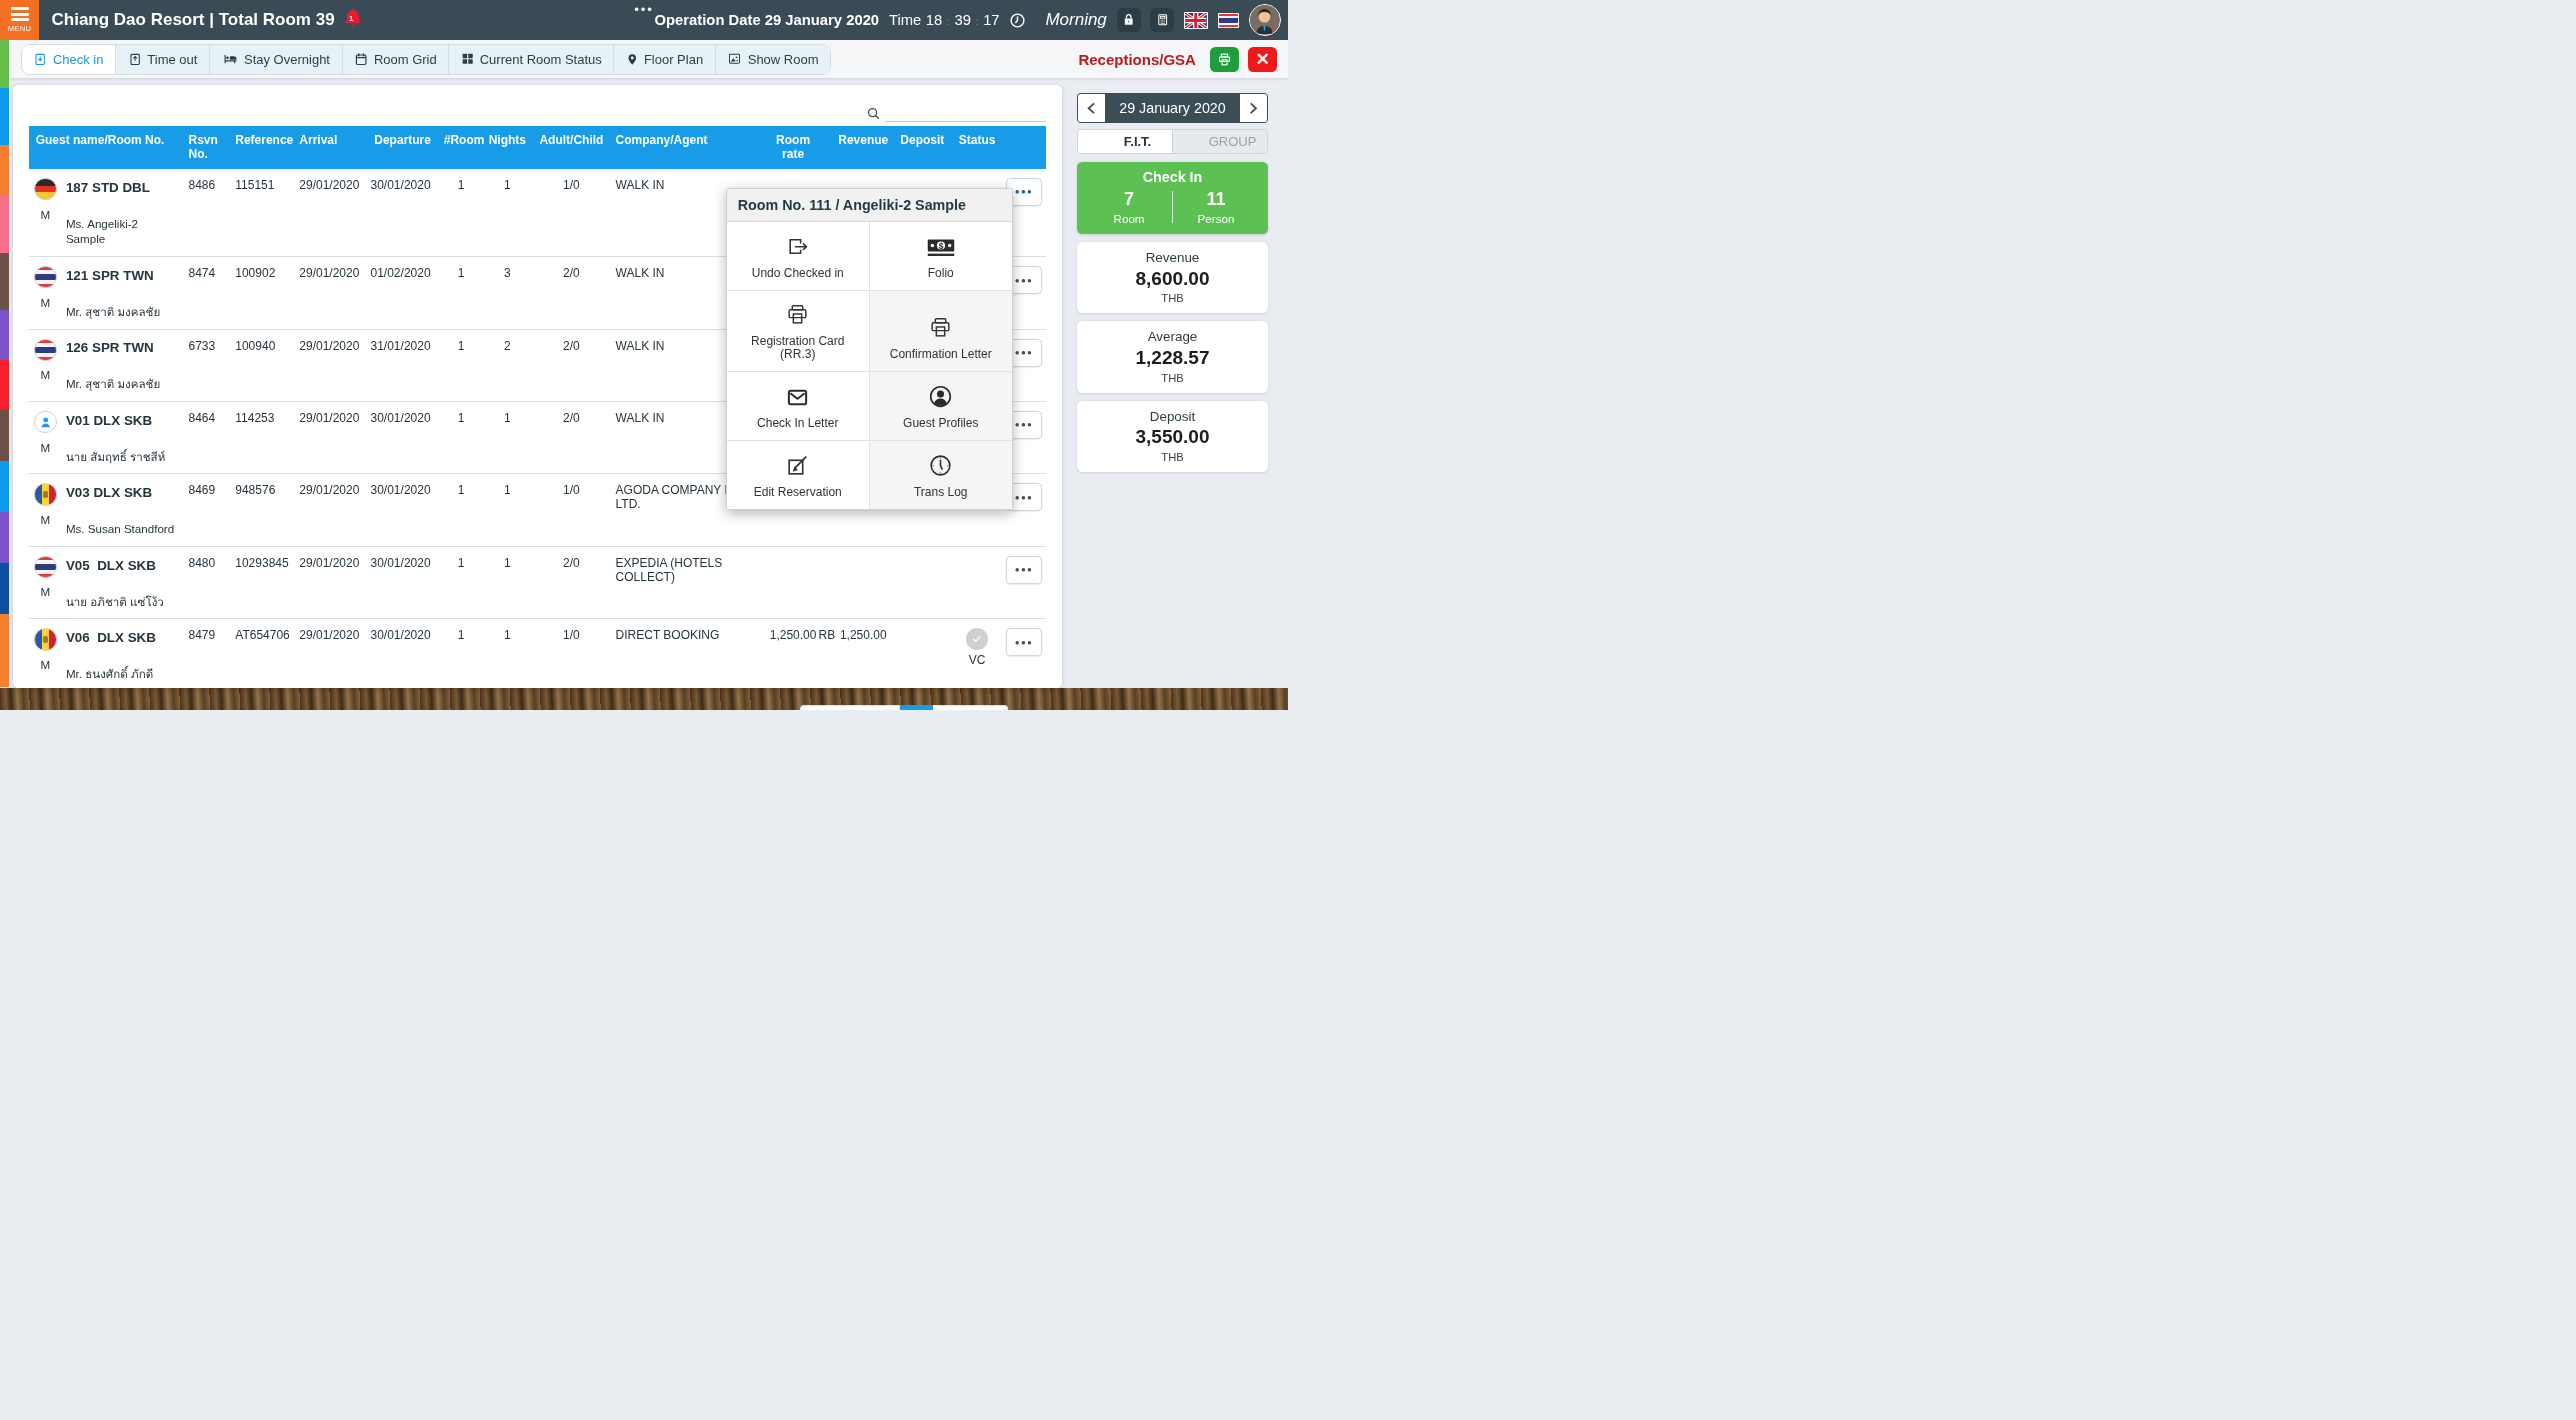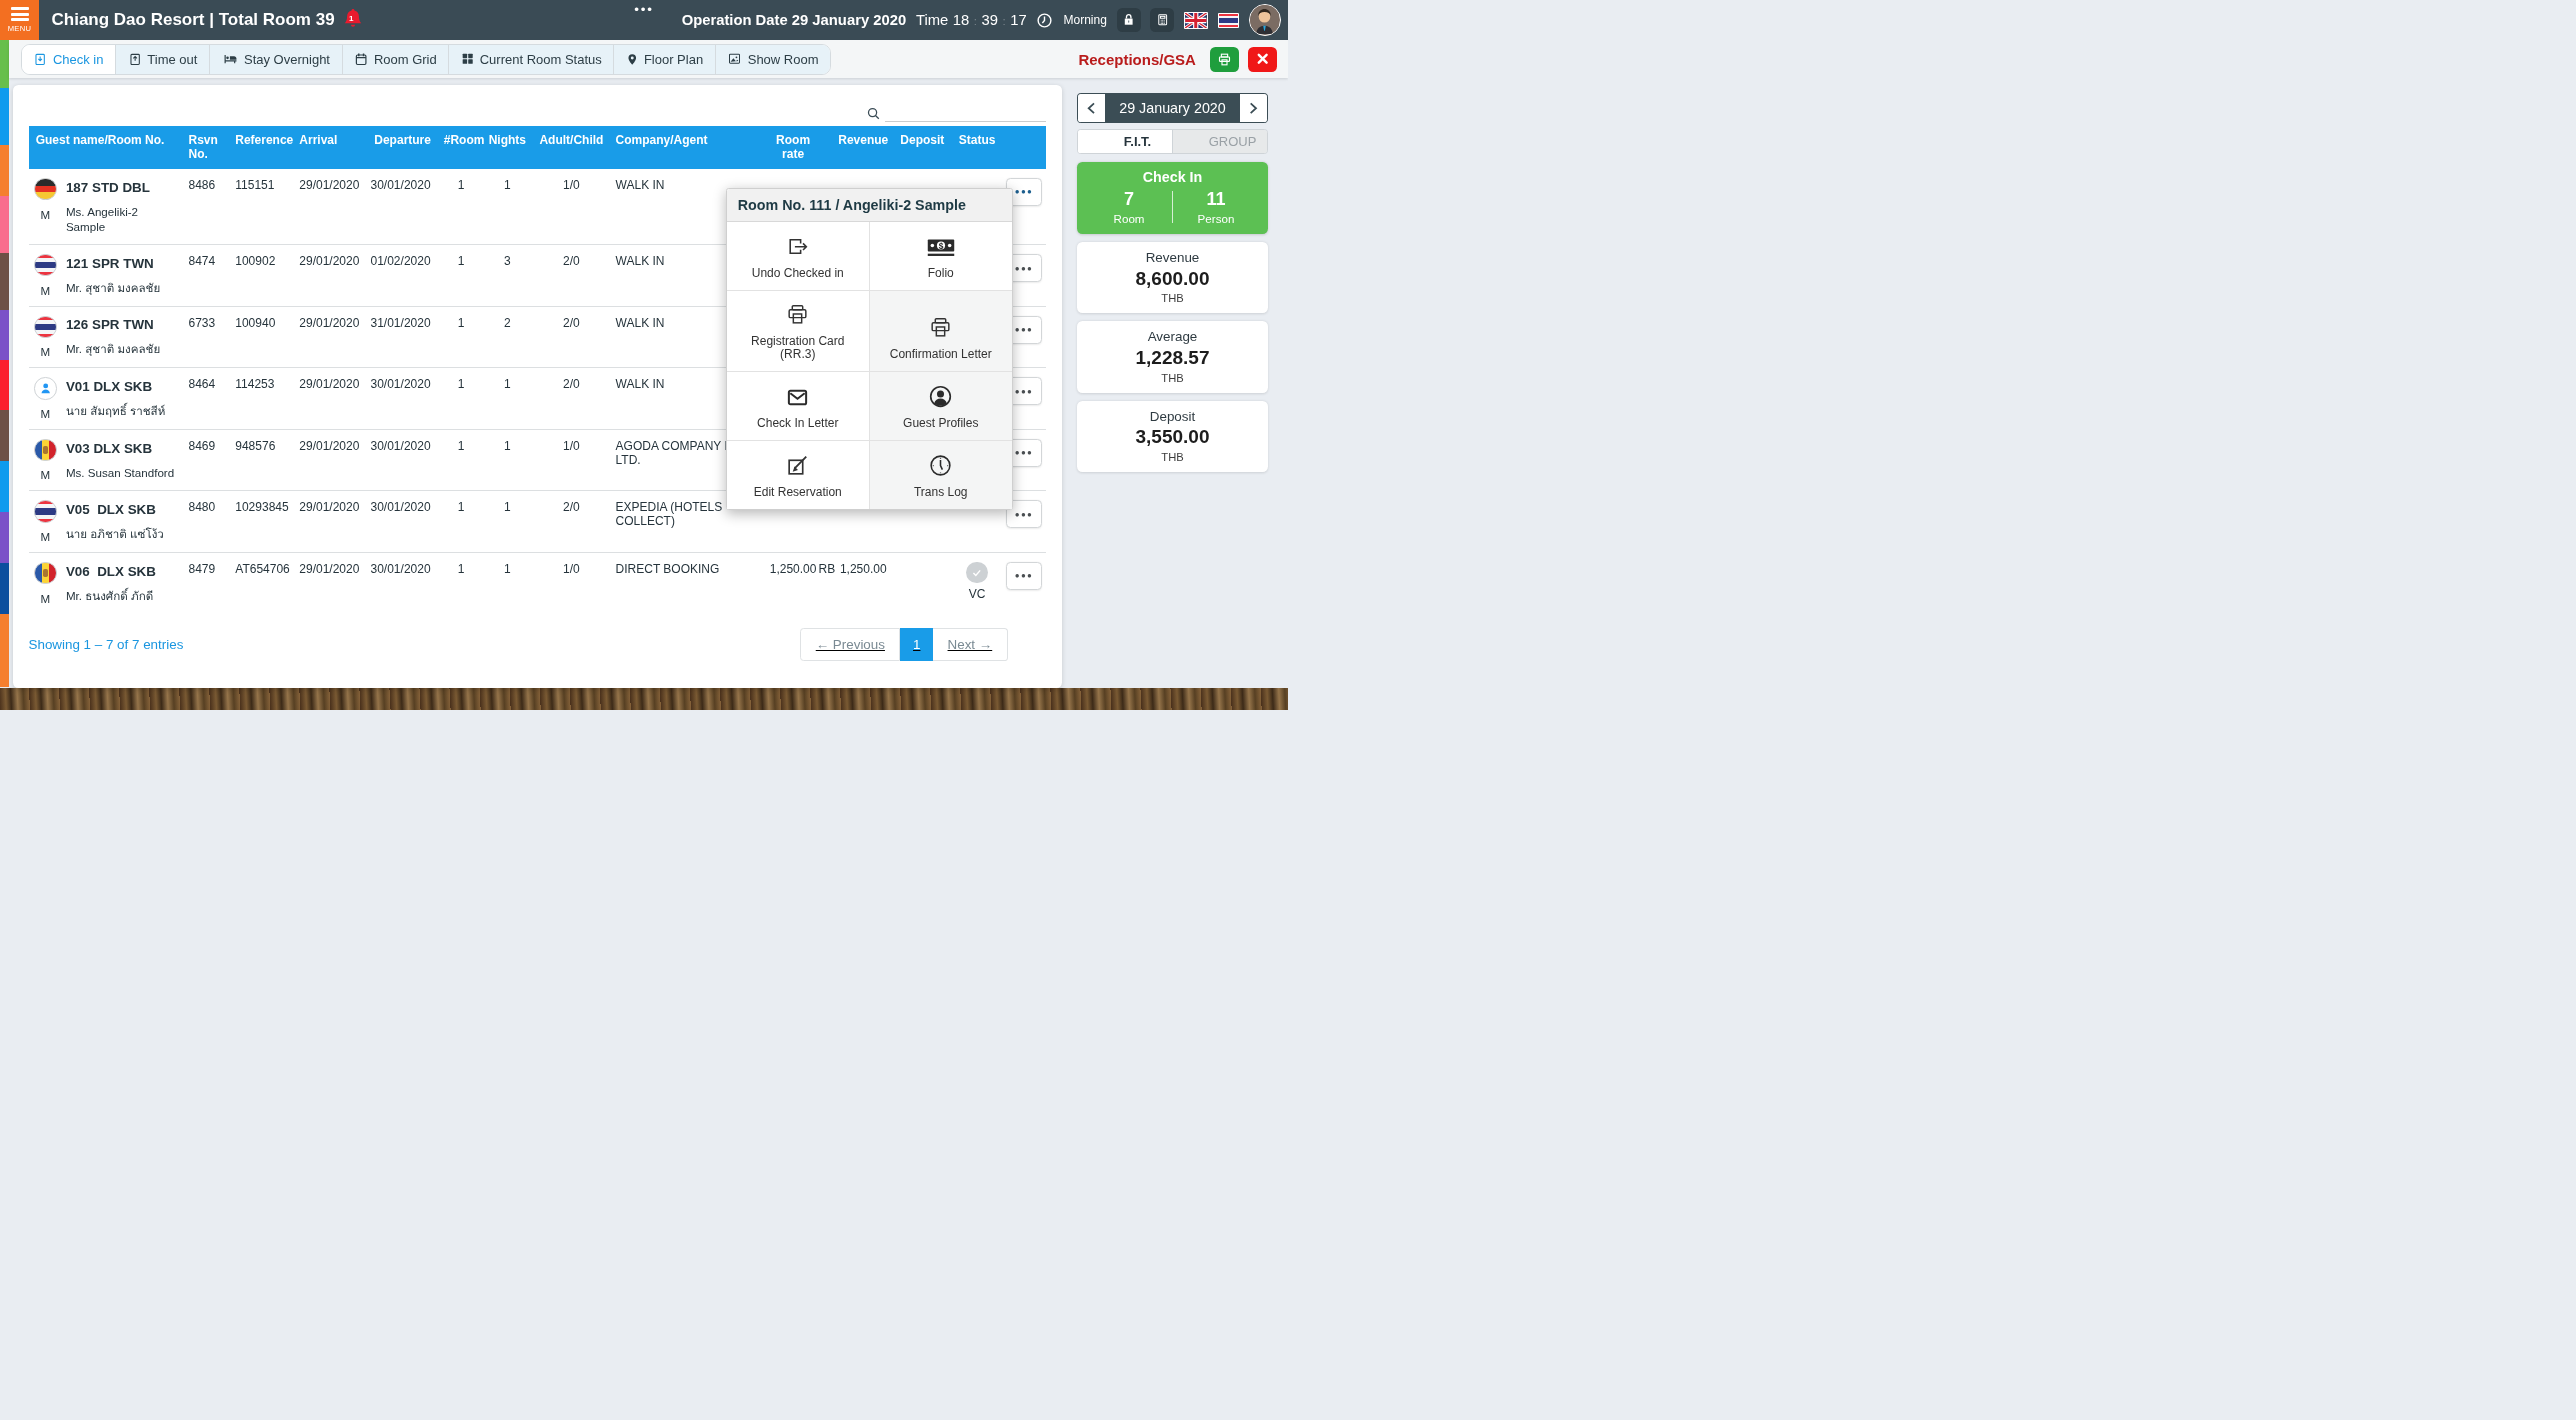--- a/index.html
+++ b/index.html
@@ -21,21 +21,21 @@
   .menu-btn .mlabel { color:#fff; font-size:7.6px; letter-spacing:0.3px; }
   .app-title { color:#fff; font-size:17px; font-weight:bold; margin-left:12.5px; white-space:nowrap; }
   .bell { position:relative; margin-left:9px; width:18px; height:21.5px; flex:none; }
   .bell svg { display:block; }
   .bell .badge { position:absolute; top:4.5px; left:5.4px; color:#fff; font-size:8px; font-weight:bold; }
   .center-dots { position:absolute; left:50%; top:1.8px; transform:translateX(-50%); color:#fff; font-size:13.4px; letter-spacing:1.8px; }
   .topbar-right { position:absolute; right:7.2px; top:0; height:40px; display:flex; align-items:center; gap:9.8px; }
   .op-date { color:#fff; font-size:14.8px; font-weight:bold; }
   .time-group { color:#fff; font-size:14.8px; display:flex; gap:4.5px; align-items:center; }
   .time-group .sep { opacity:.3; font-size:11.6px; }
-  .shift-group { display:flex; align-items:center; gap:10px; color:#fff; font-size:12px; }
+  .shift-group { display:flex; align-items:center; gap:19px; color:#fff; font-size:17px;font-style:italic; }
   .sq-btn { width:24px; height:24px; background:#2e3d45; border:none; border-radius:5.4px; display:flex; align-items:center; justify-content:center; cursor:pointer; }
   .flag-rect { width:21.5px; height:15px; border:1.8px solid #fff; border-radius:0.9px; display:block; }
   .flag-uk-wrap { line-height:0; }
   .flag-th-rect { background:linear-gradient(#ec3440 0 16.6%,#f4f5f7 16.6% 33.3%,#2d3a84 33.3% 66.7%,#f4f5f7 66.7% 83.4%,#ec3440 83.4%); }
   .avatar { width:32px; height:32px; border-radius:50%; border:1.8px solid #fff; background:#786a62; overflow:hidden; flex:none; cursor:pointer; }
 
   
   .toolbar-row { position:absolute; left:9px; right:0; top:40px; height:38px; background:#f4f6f7; box-shadow:0 1.8px 2.7px rgba(0,0,0,.12); display:flex; align-items:center; z-index:20; padding-left:11.6px; }
   .tb-group { display:flex; border:0.9px solid #d5dbdf; border-radius:9px; overflow:hidden; background:#fff; height:31px; }
   .tb-btn { display:flex; align-items:center; gap:5.4px; padding:0 11.6px; background:#e7f2f8; border-right:0.9px solid #d5dbdf; font-size:13px; color:#2d3e46; cursor:pointer; white-space:nowrap; }
@@ -68,21 +68,21 @@
   .gwrap { display:flex; gap:9px; }
   .flag-col { display:flex; flex-direction:column; align-items:center; gap:7.2px; flex:none; width:23px; }
   .flag { width:22.4px; height:22.4px; border-radius:50%; border:0.9px solid #cfd3d6; flex:none; }
   .flag.germany { background:linear-gradient(#2b2b2b 0 33%,#e53222 33% 66%,#f6c732 66%); }
   .flag.thailand { background:linear-gradient(#ec3440 0 16.6%,#f4f5f7 16.6% 33.3%,#2d3a84 33.3% 66.7%,#f4f5f7 66.7% 83.4%,#ec3440 83.4%); }
   .flag.moldova { background:linear-gradient(90deg,#2b59a8 0 33%,#fcd435 33% 67%,#d2232c 67%); position:relative; }
   .flag.moldova::after { content:""; position:absolute; left:8px; right:8px; top:6.3px; bottom:6.3px; background:#9a642e; border-radius:1.8px; opacity:.85; }
   .flag.person { background:#fff; display:flex; align-items:center; justify-content:center; }
   .member-badge { font-size:11.6px; color:#26343c; }
   .room-no { font-size:13.4px; font-weight:bold; white-space:pre-wrap; margin-top:1.8px; }
-  .guest-name { font-size:11.6px; margin-top:9px; line-height:1.35; }
+  .guest-name { font-size:11.6px; margin-top:21px; line-height:1.35; }
   .vc-wrap { display:inline-flex; flex-direction:column; align-items:center; gap:3.6px; }
   .vc-circle { width:21.5px; height:21.5px; border-radius:50%; background:#cdd1d4; color:#fff; font-size:11.6px; display:flex; align-items:center; justify-content:center; }
   .row-actions { width:36px; height:28px; background:#fff; border:0.9px solid #d3d6d8; border-radius:4.5px; box-shadow:0 0.9px 1.8px rgba(0,0,0,.08); cursor:pointer; font-size:8px; letter-spacing:1.3px; color:#4a4f52; display:flex; align-items:center; justify-content:center; }
   .row-actions.first { color:#1d5f8f; }
 
   .table-footer { display:flex; justify-content:space-between; align-items:center; margin-top:14.3px; padding-right:38px;gap:38px; }
   .showing { color:#1a96e0; font-size:13.4px; }
   .pager { display:flex;text-decoration:underline; }
   .pg-btn { height:33px; background:#fff; border:0.9px solid #dfe2e4; color:#7a8a93; font-size:13.4px; padding:0 14.3px; cursor:pointer; display:flex; align-items:center; }
   .pg-btn.prev { border-radius:3.6px 0 0 3.6px; }

